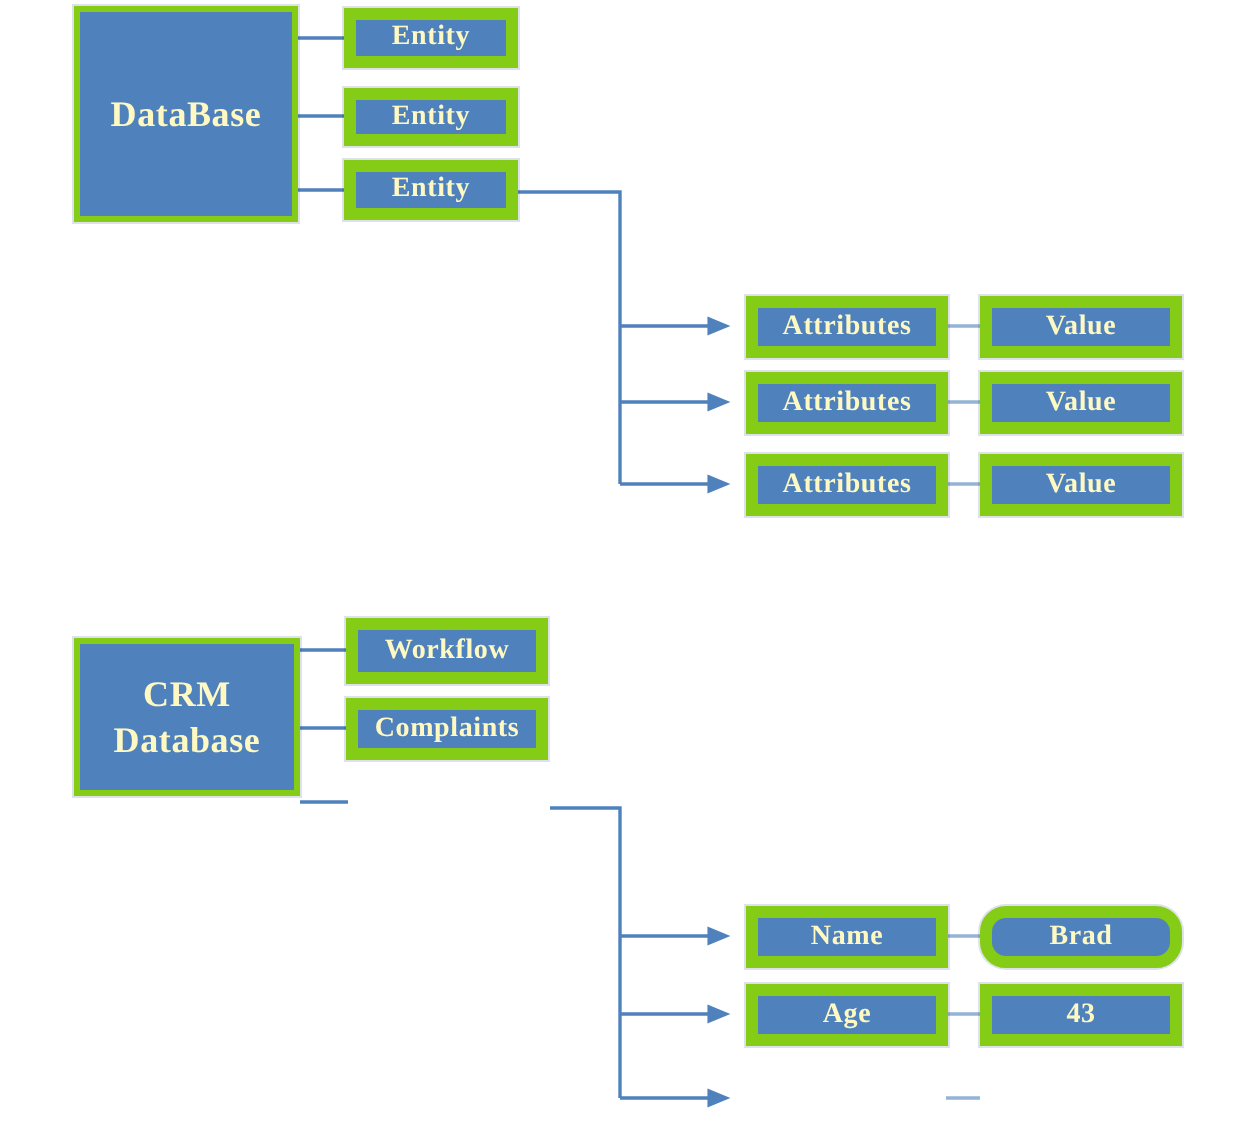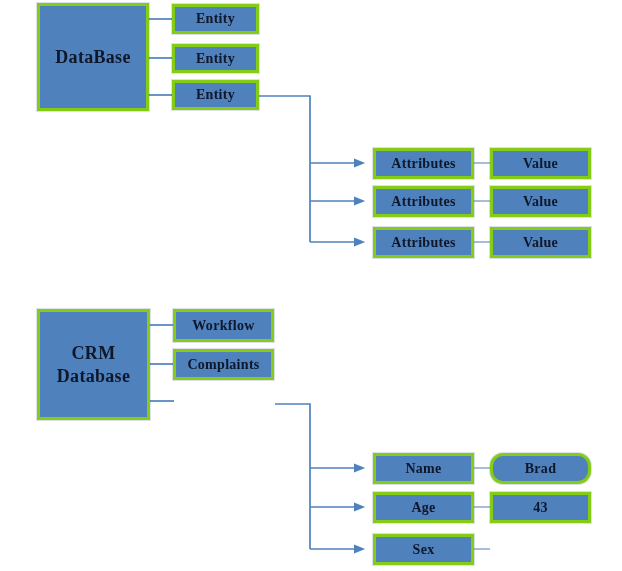--- a/index.html
+++ b/index.html
@@ -19,22 +19,22 @@
     position: absolute;
     left: 0;
     top: 0;
     width: 622px;
     height: 571px;
   }
   .box {
     position: absolute;
     box-sizing: border-box;
     background: #4f81bd;
-    border: 3px solid #84cc16;
-    color: #0f172a;
+    border: 6px solid #84cc16;
+    color: #fef9c3;
     font-weight: bold;
     font-size: 14px;
     letter-spacing: 0.3px;
     display: flex;
     align-items: center;
     justify-content: center;
     text-align: center;
     white-space: pre-line;
     line-height: 1.25;
     box-shadow: 0 0 0 1px rgba(31,56,100,0.15);
@@ -48,21 +48,21 @@
   .b-e1  { left: 172px; top: 4px;   width: 87px;  height: 30px; }
   .b-e2  { left: 172px; top: 44px;  width: 87px;  height: 29px; }
   .b-e3  { left: 172px; top: 80px;  width: 87px;  height: 30px; }
   .b-a1  { left: 373px; top: 148px; width: 101px; height: 31px; }
   .b-a2  { left: 373px; top: 186px; width: 101px; height: 31px; }
   .b-a3  { left: 373px; top: 227px; width: 101px; height: 31px; }
   .b-v1  { left: 490px; top: 148px; width: 101px; height: 31px; }
   .b-v2  { left: 490px; top: 186px; width: 101px; height: 31px; }
   .b-v3  { left: 490px; top: 227px; width: 101px; height: 31px; }
   
-  .b-db2 { left: 37px;  top: 309px; width: 113px; height: 111px; }
+  .b-db2 { left: 37px;  top: 319px; width: 113px; height: 79px; }
   .b-wf  { left: 173px; top: 309px; width: 101px; height: 33px; }
   .b-cp  { left: 173px; top: 349px; width: 101px; height: 31px; }
   .b-cu  { left: 174px; top: 386px; width: 101px; height: 31px; }
   .b-n   { left: 373px; top: 453px; width: 101px; height: 31px; }
   .b-ag  { left: 373px; top: 492px; width: 101px; height: 31px; }
   .b-sx  { left: 373px; top: 534px; width: 101px; height: 31px; }
   .b-br  { left: 490px; top: 453px; width: 101px; height: 31px; border-radius: 13px; }
   .b-43  { left: 490px; top: 492px; width: 101px; height: 31px; }
   .b-ml  { left: 490px; top: 534px; width: 101px; height: 31px; }
 
@@ -120,15 +120,14 @@
   <div class="box b-v3">Value</div>
 
   <div class="box root b-db2">CRM
 Database</div>
   <div class="box b-wf">Workflow</div>
   <div class="box b-cp">Complaints</div>
   <div class="box b-n">Name</div>
   <div class="box b-br">Brad</div>
   <div class="box b-ag">Age</div>
   <div class="box b-43">43</div>
-  <div class="box b-sx">Sex</div>
 
 </div>
 
 </body></html>

